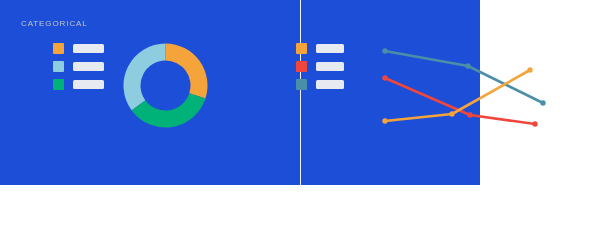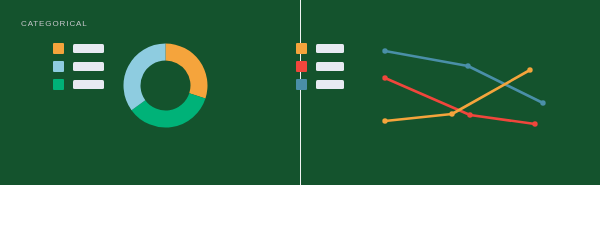--- a/index.html
+++ b/index.html
@@ -13,23 +13,23 @@
     height: 185px;
     position: relative;
     overflow: hidden;
     font-family: "Liberation Sans", sans-serif;
     background: #ffffff;
   }
 
   #root {
     position: absolute;
     inset: 0;
-    width: 600px;
+    width: 480px;
     height: 185px;
-    background: #14532d;
+    background: #1d4ed8;
   }
 
   
   .panel-divider {
     position: absolute;
     top: 0;
     left: 300px;
     width: 1px;
     height: 185px;
     background: #f2f2f3;

